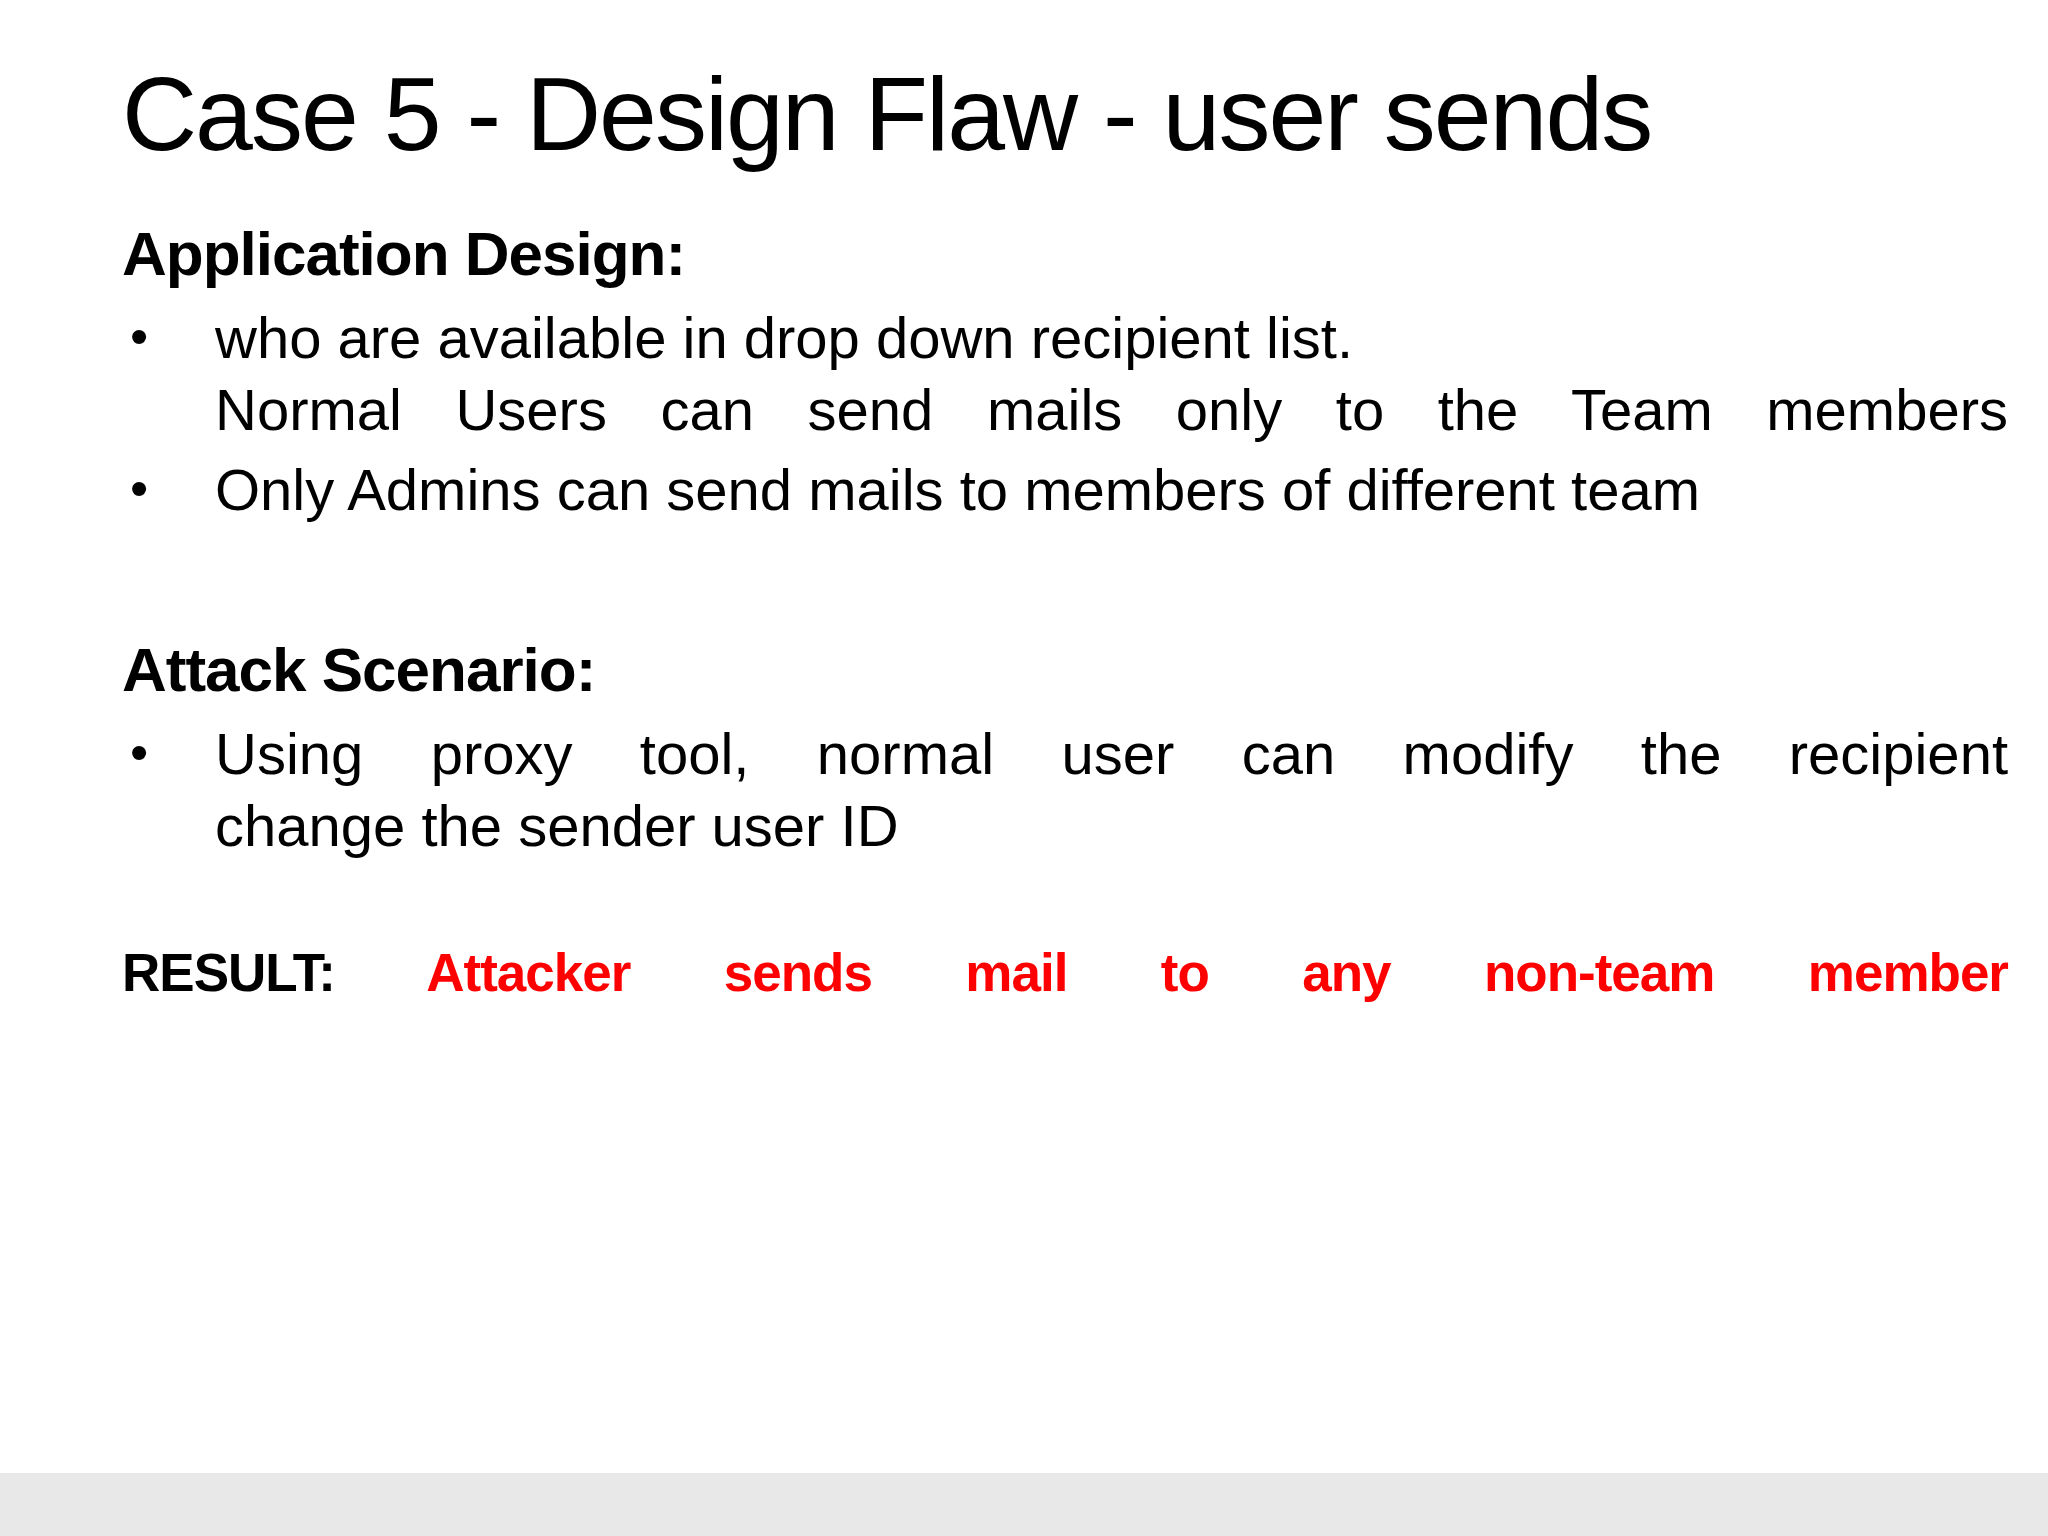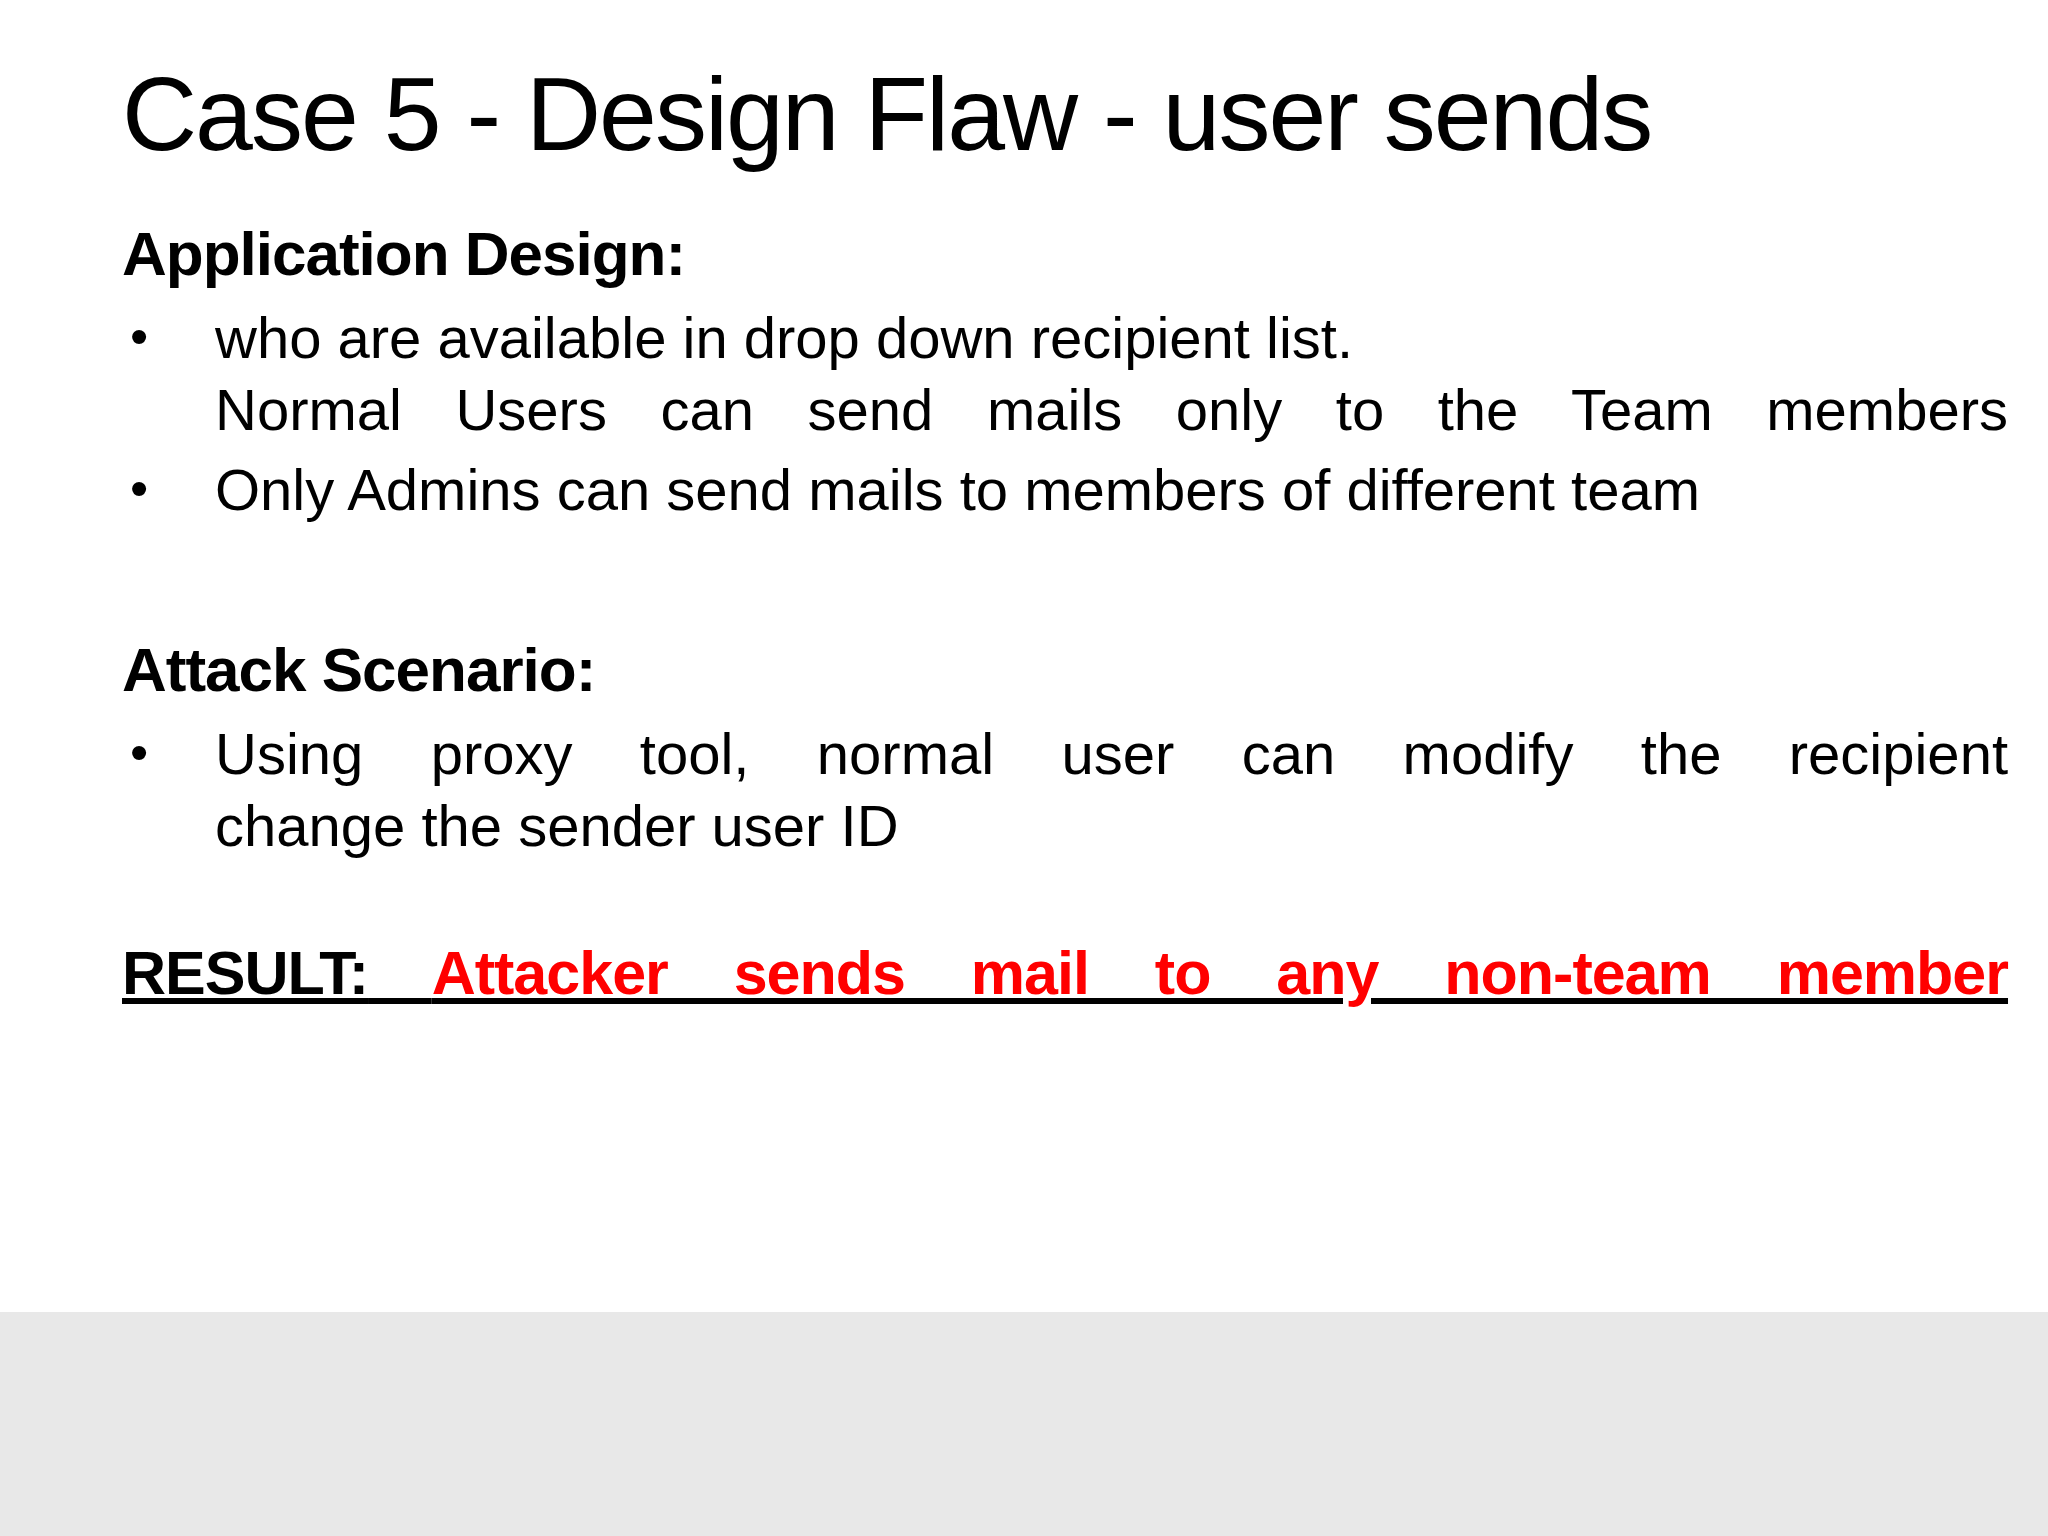--- a/index.html
+++ b/index.html
@@ -4,21 +4,21 @@
 <style>
   :root {
     --text: #000000;
     --accent: #ff0000;
     --bg: #ffffff;
   }
   * { box-sizing: border-box; }
   html, body { margin: 0; padding: 0; background: #e8e8e8; }
   .slide {
     width: 2048px;
-    height: 1312px;
+    height: 1473px;
     background: var(--bg, #ffffff);
     color: var(--text, #000000);
     font-family: "Liberation Sans", sans-serif;
     padding: 46px 40px 0 122px;
     overflow: hidden;
   }
   .title {
     font-size: 104px;
     line-height: 136px;
     letter-spacing: -2px;
@@ -48,24 +48,23 @@
     font-size: 52px;
   }
   .line { min-height: 72px; }
   .line.stretch {
     text-align: justify;
     text-align-last: justify;
   }
   .result {
     margin-top: 74px;
     font-weight: bold;
-    font-size: 61px;
+    font-size: 53px;
     line-height: 74px;
     letter-spacing: -1px;
-    text-decoration: underline;
   }
   .result .line { min-height: 74px; }
   .result-label { color: var(--text, #000000); }
   .result-red { color: var(--accent, #ff0000); }
 </style>
 </head>
 <body>
 
 <div class="slide">
 

